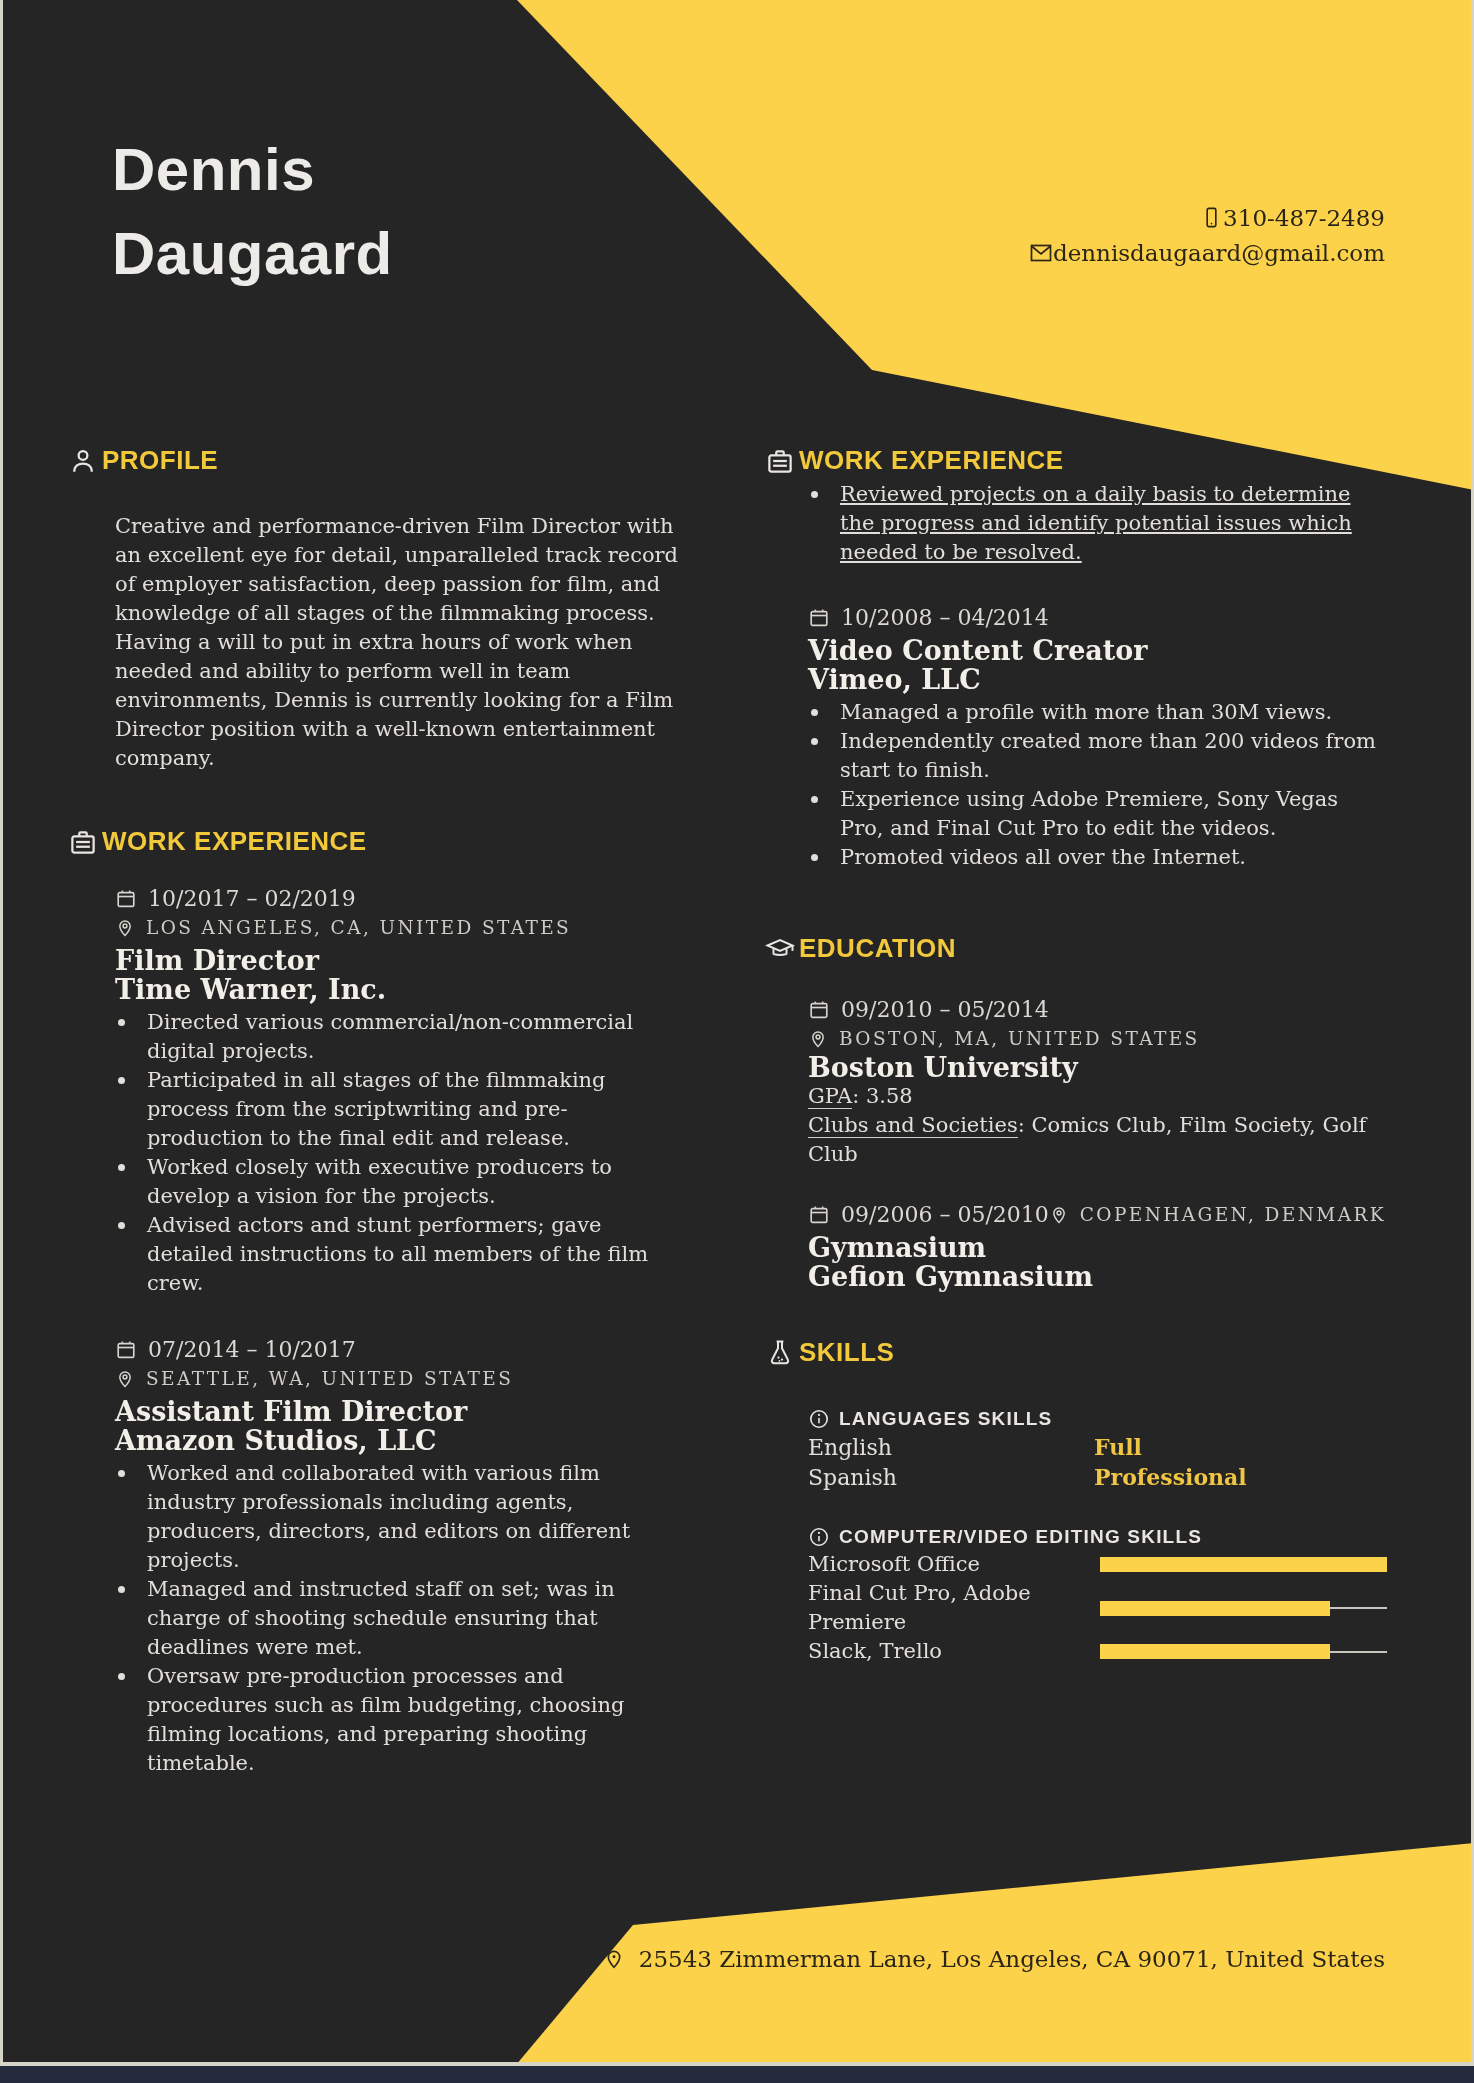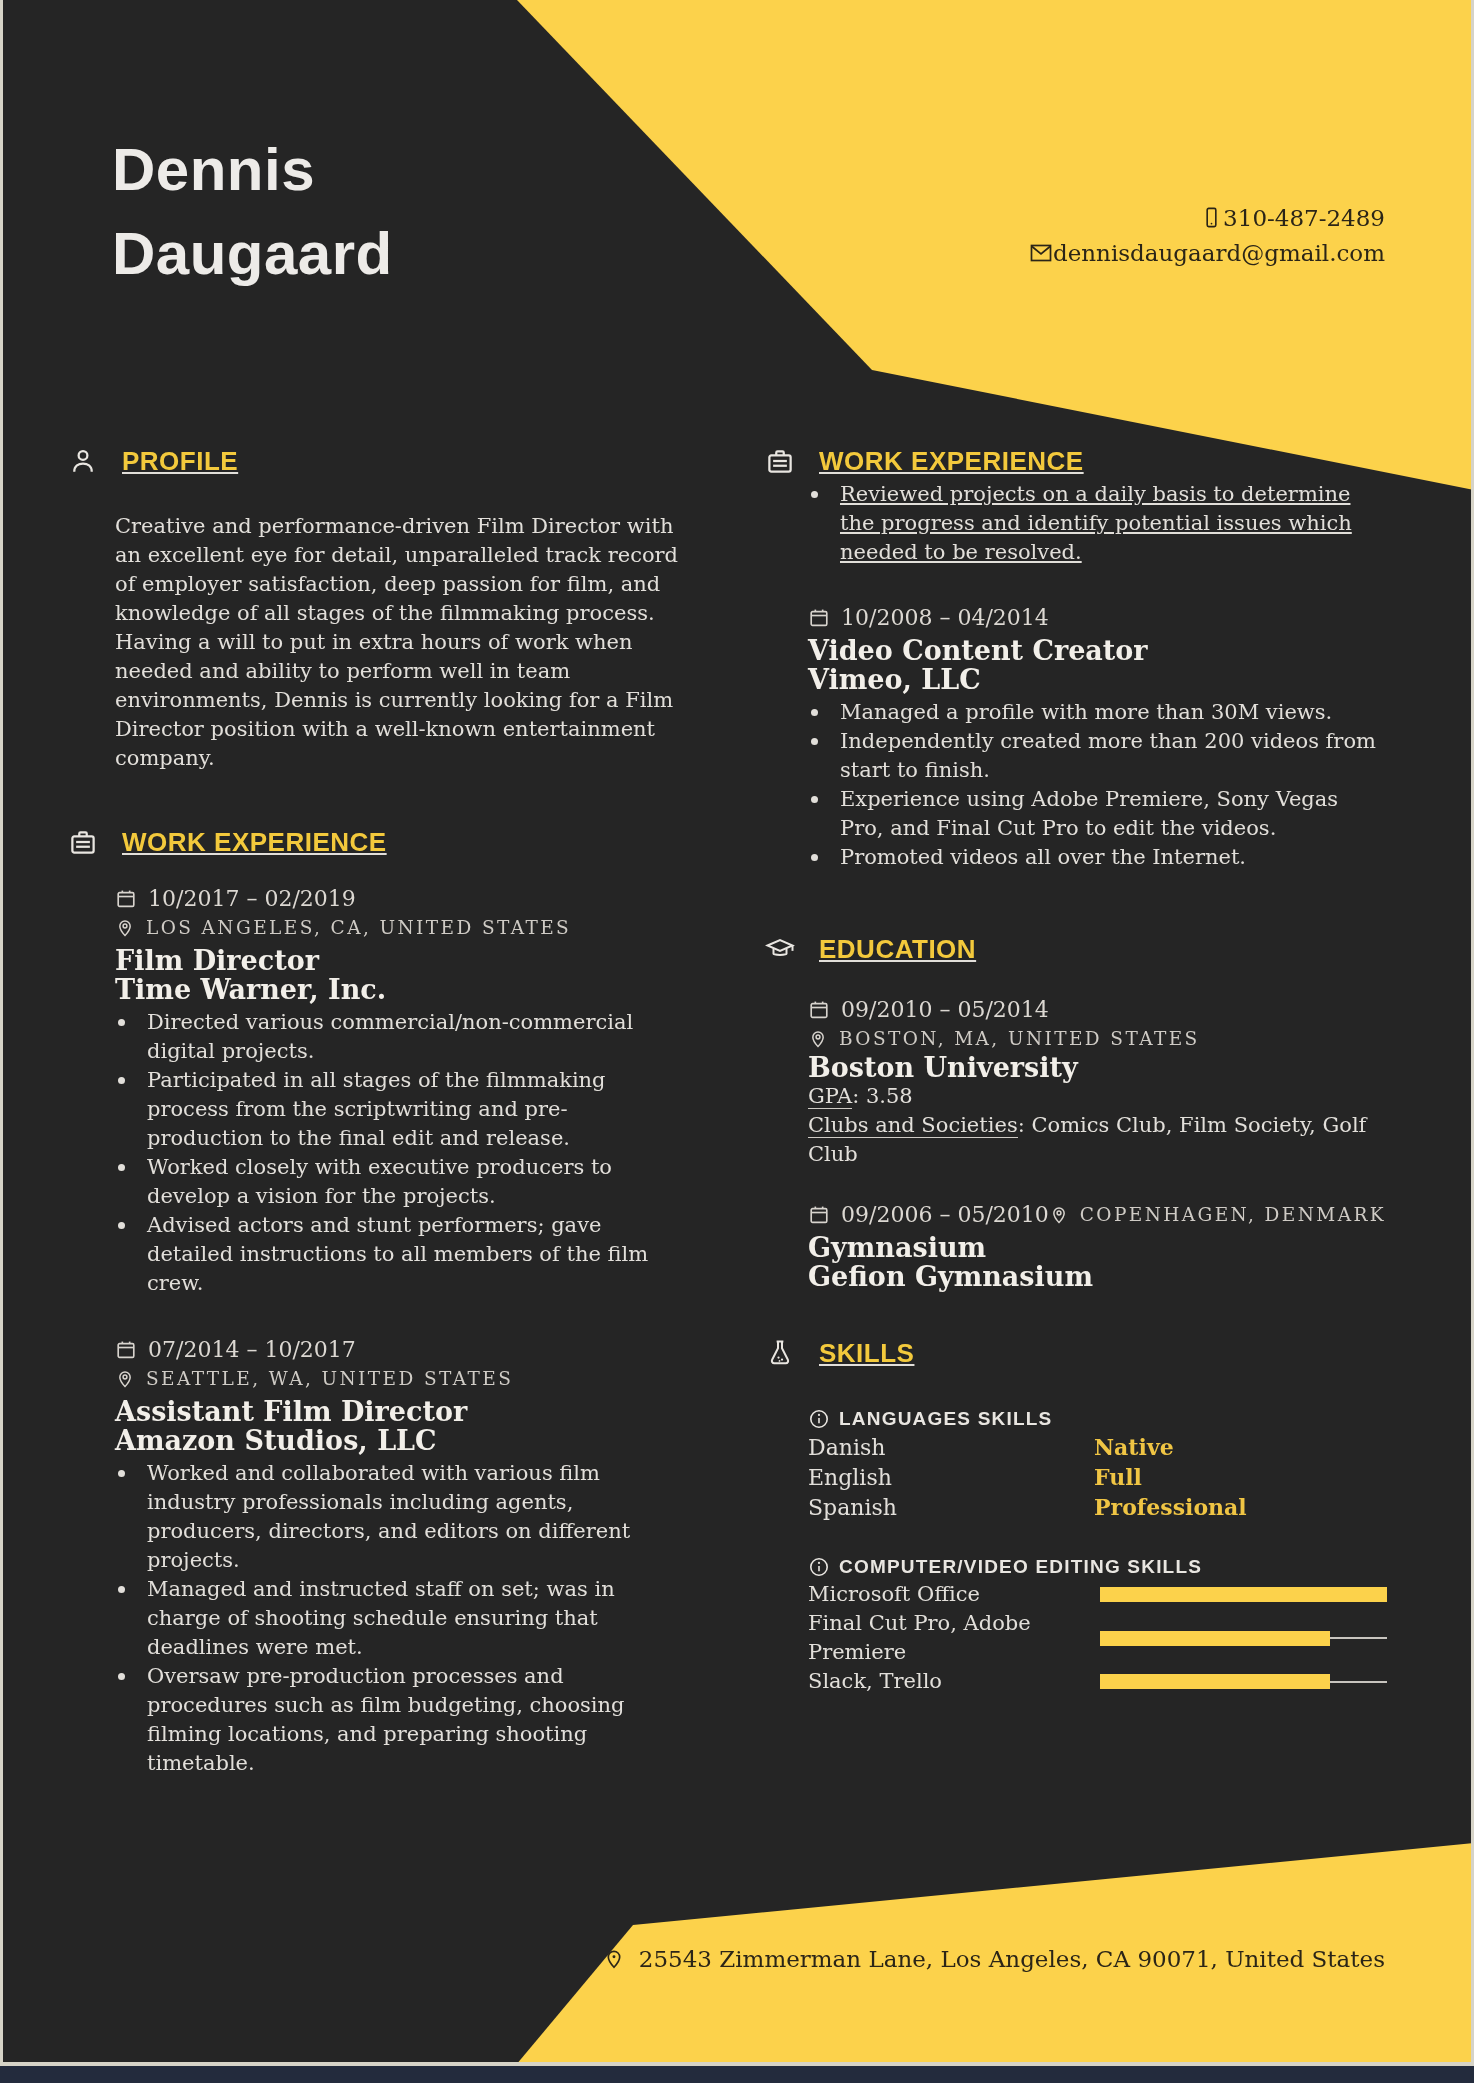--- a/index.html
+++ b/index.html
@@ -18,21 +18,21 @@
   .name{position:absolute;left:112px;top:128px;z-index:2;
         font-family:"Liberation Sans",sans-serif;font-weight:bold;font-size:60px;line-height:84px;
         color:#EDEBE8;letter-spacing:.5px;}
   .contact{position:absolute;right:89px;top:200px;z-index:2;text-align:right;
            font-size:23px;color:#2B2517;}
   .contact-row{display:flex;justify-content:flex-end;align-items:center;height:35px;}
   
   .col{position:absolute;top:446px;z-index:2;}
   .col-left{left:68px;width:614px;}
   .col-right{left:765px;width:622px;}
-  .sec-head{display:flex;align-items:flex-start;gap:24px;height:30px;text-decoration:underline;}
+  .sec-head{display:flex;align-items:flex-end;gap:4px;height:30px;}
   .sec-title{font-family:"Liberation Sans",sans-serif;font-weight:bold;font-size:26px;
              color:#F3C93C;letter-spacing:.5px;}
   .col-left .sec-body{margin-left:47px;}
   .col-right .sec-body{margin-left:43px;}
   .prof-body{margin-top:36px;font-size:21px;line-height:29px;color:#E2DFDA;}
   .prof-body p{margin:0;}
   .we-head-left{margin-top:54px;}
   .job{margin-top:27px;}
   .job2{margin-top:37px;}
   .meta-row{display:flex;align-items:center;gap:11px;height:29px;}
@@ -324,24 +324,20 @@
         <span class="ic">
           <svg width="22" height="22" viewBox="0 0 22 22" fill="none" stroke="#E9E6E1" stroke-width="1.6">
             <circle cx="11" cy="11" r="8.2"></circle>
             <line x1="11" y1="10" x2="11" y2="15.3"></line>
             <circle cx="11" cy="6.9" r="1.1" fill="#E9E6E1" stroke="none"></circle>
           </svg>
         </span>
         <span>LANGUAGES SKILLS</span>
       </div>
       <div class="lang-row">
-        <span class="lang-name">Danish</span>
-        <span class="lang-level">Native</span>
-      </div>
-      <div class="lang-row">
         <span class="lang-name">English</span>
         <span class="lang-level">Full</span>
       </div>
       <div class="lang-row">
         <span class="lang-name">Spanish</span>
         <span class="lang-level">Professional</span>
       </div>
     </div>
 
     <div class="sec-body skill-group2">

